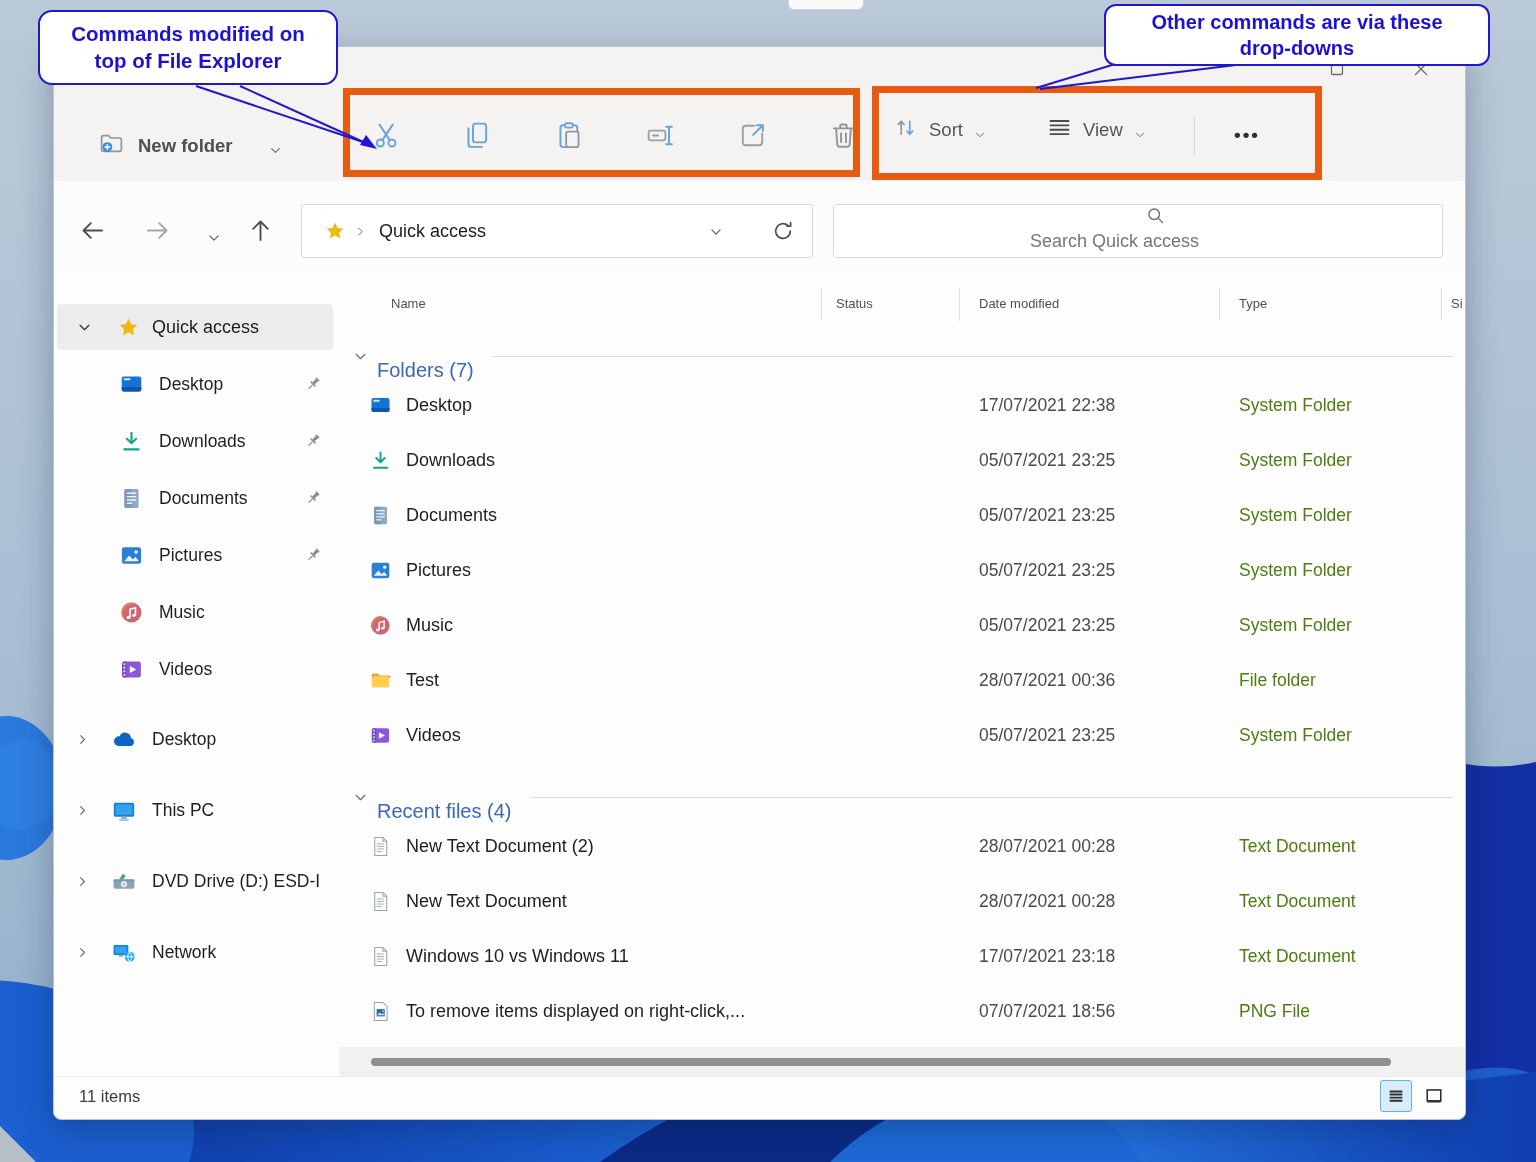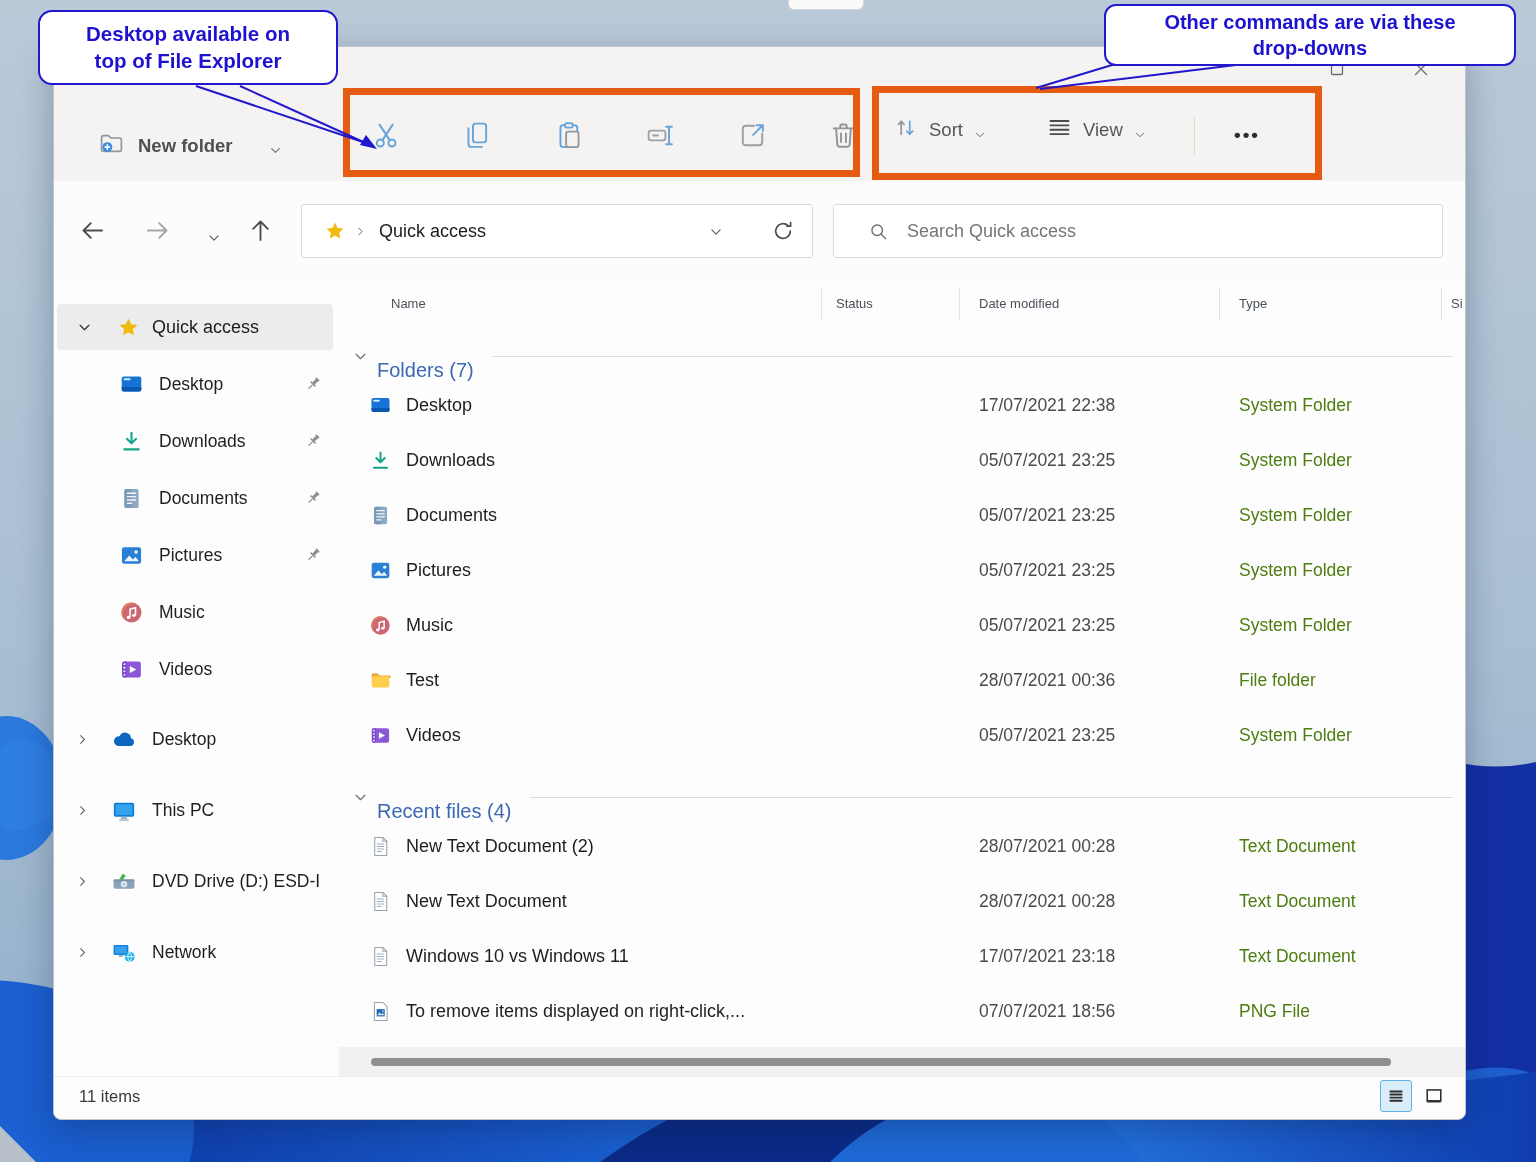--- a/index.html
+++ b/index.html
@@ -45,21 +45,21 @@
   .addressbar{position:absolute;left:247px;top:23px;width:510px;height:52px;background:#fff;
               border:1px solid #dadada;border-radius:3px;display:flex;align-items:center;}
   .addressbar .star{width:22px;height:22px;margin-left:22px;}
   .addressbar .crumb-chev{width:11px;height:11px;color:#5a5a5a;margin-left:9px;}
   .crumb-label{font-size:18px;color:#1b1b1b;margin-left:13px;}
   .ab-chev{position:absolute;left:655px;top:43px;width:14px;height:14px;color:#5a5a5a;border:0;background:transparent;padding:0;}
   .ab-chev svg{width:14px;height:14px;}
   .ab-refresh{position:absolute;left:716px;top:37px;width:26px;height:26px;color:#4e4e4e;border:0;background:transparent;padding:0;}
   .ab-refresh svg{width:24px;height:24px;}
   .searchbar{position:absolute;left:779px;top:23px;width:608px;height:52px;background:#fff;
-             border:1px solid #dadada;border-radius:3px;display:flex;align-items:center;}
+             border:1px solid #dadada;border-radius:3px;display:flex;align-items:center;flex-direction:column;}
   .searchbar svg{width:21px;height:21px;color:#6e6e6e;margin-left:34px;}
   .search-input{border:0;outline:none;font-size:18px;color:#333;margin-left:16px;flex:1;
                 font-family:"Liberation Sans",sans-serif;background:transparent;}
   .search-input::placeholder{color:#767676;opacity:1;}
   
   .sidebar{position:absolute;left:0;top:232px;width:285px;bottom:39px;background:#fdfdfd;}
   .qa-header{position:absolute;left:3px;top:25px;width:276px;height:46px;background:#ececec;
              border-radius:4px;display:flex;align-items:center;cursor:default;}
   .qa-header .qch{width:15px;height:15px;color:#333;margin-left:20px;}
   .qa-header .star{width:23px;height:23px;margin-left:25px;}
@@ -98,21 +98,21 @@
   #tgl-thumbs{left:1364px;}
   .vtgl svg{width:22px;height:22px;}
   
   .hlbox{position:absolute;border:7px solid #e65b12;z-index:5;pointer-events:none;}
   #hl1{left:343px;top:88px;width:503px;height:75px;}
   #hl2{left:872px;top:86px;width:436px;height:80px;}
   #annot-tails{position:absolute;inset:0;z-index:9;pointer-events:none;}
   .callout{position:absolute;background:#fff;border:2.5px solid #2317cd;border-radius:14px;z-index:10;
            color:#1d12cf;font-weight:bold;text-align:center;line-height:1.3;}
   #callout1{left:38px;top:10px;width:288px;font-size:20.5px;padding:9px 4px;}
-  #callout2{left:1104px;top:4px;width:378px;font-size:20px;padding:3px 15px;border-radius:12px;}
+  #callout2{left:1104px;top:4px;width:378px;font-size:20px;padding:3px 2px;border-radius:12px;}
   .toptab{position:absolute;left:788px;top:0;width:74px;height:9px;background:#fafafa;
           border:1px solid #cfd4da;border-top:none;border-radius:0 0 6px 6px;z-index:2;}
 </style>
 </head>
 <body>
 
 <div id="stage">
 
   <svg width="0" height="0" style="position:absolute">
     <defs>
@@ -701,20 +701,20 @@
   <div class="hlbox" id="hl1"></div>
   <div class="hlbox" id="hl2"></div>
   <svg id="annot-tails" viewBox="0 0 1536 1162">
     <path d="M196 86 L366 143" fill="none" stroke="#2317cd" stroke-width="2"></path>
     <path d="M240 86 L370 145" fill="none" stroke="#2317cd" stroke-width="2"></path>
     <polygon points="377,149 360,145 366,135" fill="#2317cd"></polygon>
     <path d="M1122 62 L1036 88" fill="none" stroke="#2317cd" stroke-width="2"></path>
     <path d="M1244 64 L1040 89" fill="none" stroke="#2317cd" stroke-width="2"></path>
   </svg>
   <div class="callout" id="callout1">
-    <div>Desktop available on</div>
+    <div>Commands modified on</div>
     <div>top of File Explorer</div>
   </div>
   <div class="callout" id="callout2">
     <div>Other commands are via these</div>
     <div>drop-downs</div>
   </div>
 </div>
 
 </body></html>

